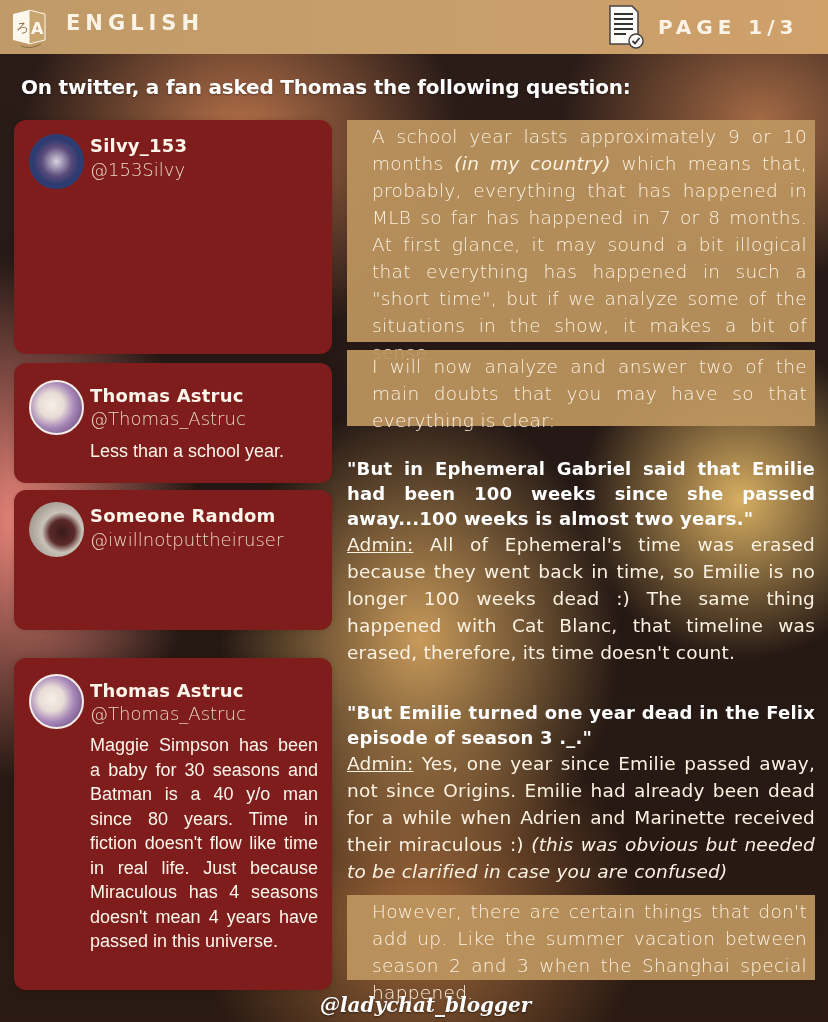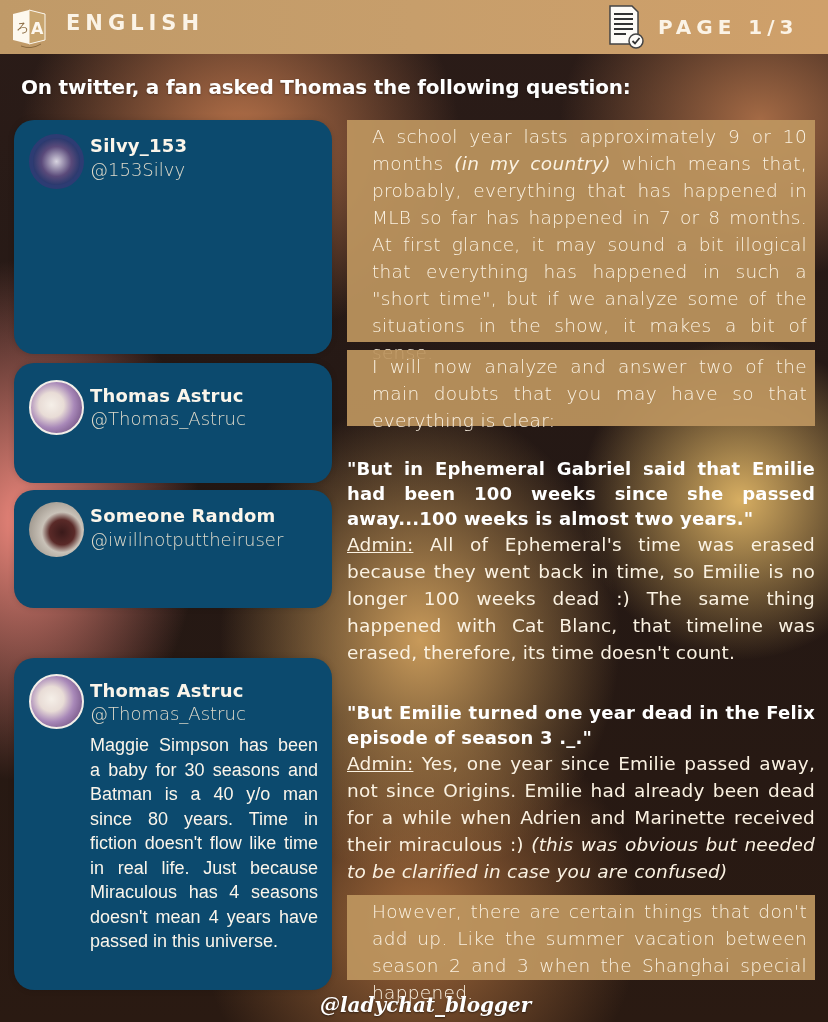--- a/index.html
+++ b/index.html
@@ -34,22 +34,22 @@
   }
   .intro {
     position: absolute; left: 21px; top: 75px;
     color: #ffffff; font-size: 20px; font-weight: bold;
     font-family: "DejaVu Sans", sans-serif;
     letter-spacing: -0.2px;
     text-shadow: 0 1px 2px rgba(0,0,0,0.35);
   }
   .tweet {
     position: absolute; left: 14px; width: 318px;
-    background: #0c4a6e;
-    border-radius: 20px;
+    background: #7f1d1d;
+    border-radius: 12px;
     box-shadow: 0 0 6px rgba(0,0,0,0.15);
   }
   .avatar {
     position: absolute; left: 15px; width: 55px; height: 55px; border-radius: 50%;
     overflow: hidden;
   }
   .tw-name {
     position: absolute; left: 76px; color: #fbf5ea; font-weight: bold;
     font-size: 18px; font-family: "DejaVu Sans", sans-serif; letter-spacing: 0.2px;
   }
@@ -117,23 +117,24 @@
 <div class="tweet" style="top:120px;height:234px;">
   <div class="avatar" style="top:14px;background:radial-gradient(circle at 50% 50%, #d8d4e0 0%, #5a4a7a 45%, #2c3a6e 70%, #2a3a70 100%);border:4px solid #2d3c73;"></div>
   <div class="tw-name" style="top:15px;">Silvy_153</div>
   <div class="tw-handle" style="top:39px;">@153Silvy</div>
 </div>
 
 <div class="tweet" style="top:363px;height:120px;">
   <div class="avatar" style="top:17px;background:radial-gradient(circle at 40% 45%, #f5efe8 0%, #e8dcd6 30%, #a888b8 55%, #7a5a8a 80%, #5a5a5a 100%);border:2px solid #f3eee8;"></div>
   <div class="tw-name" style="top:22px;">Thomas Astruc</div>
   <div class="tw-handle" style="top:45px;">@Thomas_Astruc</div>
+  <div class="tw-body" style="top:76px;">Less than a school year.</div>
 </div>
 
-<div class="tweet" style="top:490px;height:118px;">
+<div class="tweet" style="top:490px;height:140px;">
   <div class="avatar" style="top:12px;background:radial-gradient(circle at 60% 55%, #3a1a1a 0%, #5a2a28 28%, #c9c2b8 45%, #9c948a 80%, #6e665e 100%);"></div>
   <div class="tw-name" style="top:15px;">Someone Random</div>
   <div class="tw-handle" style="top:39px;">@iwillnotputtheiruser</div>
 </div>
 
 <div class="tweet" style="top:658px;height:332px;">
   <div class="avatar" style="top:16px;background:radial-gradient(circle at 40% 45%, #f5efe8 0%, #e8dcd6 30%, #a888b8 55%, #7a5a8a 80%, #5a5a5a 100%);border:2px solid #f3eee8;"></div>
   <div class="tw-name" style="top:22px;">Thomas Astruc</div>
   <div class="tw-handle" style="top:45px;">@Thomas_Astruc</div>
   <div class="tw-body" style="top:75px;">Maggie Simpson has been a baby for 30 seasons and Batman is a 40 y/o man since 80 years. Time in fiction doesn't flow like time in real life. Just because Miraculous has 4 seasons doesn't mean 4 years have passed in this universe.</div>

